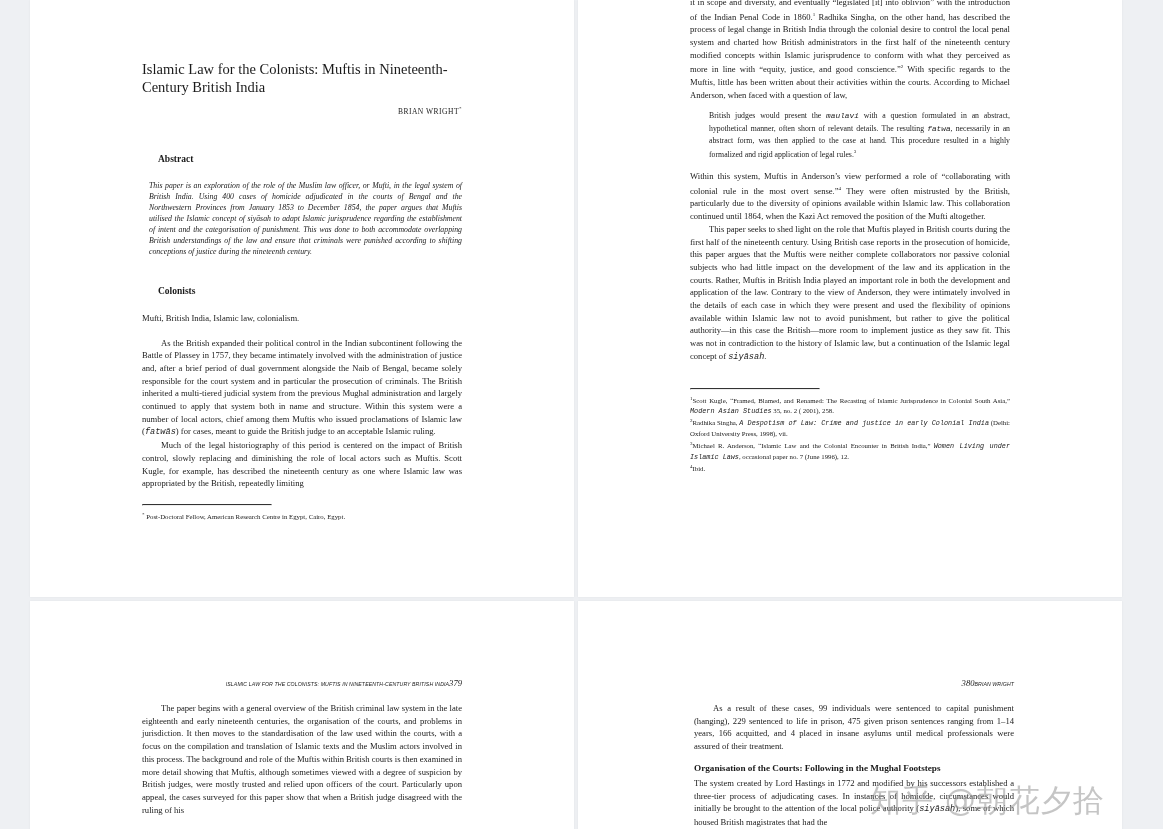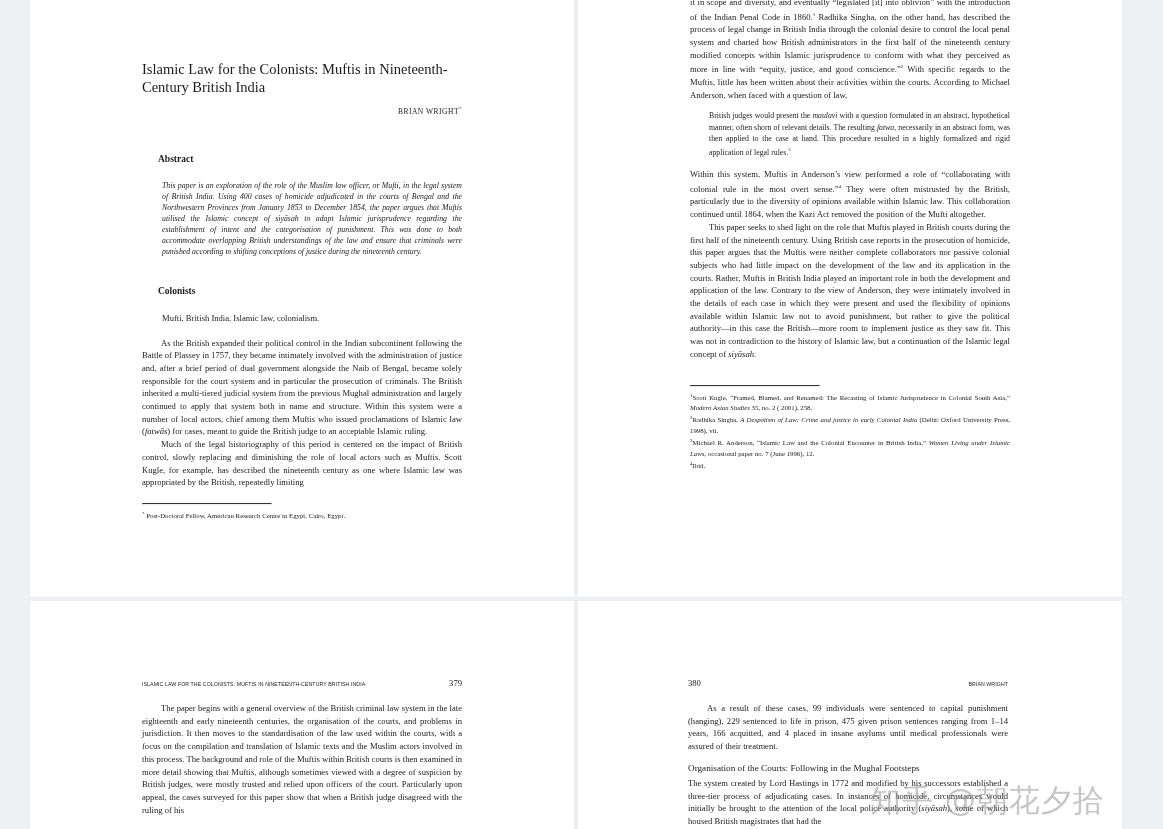--- a/index.html
+++ b/index.html
@@ -16,38 +16,38 @@
     }
     #p1 { left: 30px; top: 0; width: 544px; height: 597px; }
     #p2 { left: 578px; top: 0; width: 544px; height: 597px; }
     #p3 { left: 30px; top: 601px; width: 544px; height: 240px; }
     #p4 { left: 578px; top: 601px; width: 544px; height: 240px; }
 
     .col { position: absolute; width: 320px; }
     #p1 .col { left: 112px; }
     #p2 .col { left: 112px; }
     #p3 .col { left: 112px; }
-    #p4 .col { left: 110px; }
+    #p4 .col { left: 116px; }
 
     .title { font-size: 14.5px; line-height: 18px; margin: 0; font-weight: normal; }
     .author { font-size: 7.5px; letter-spacing: 0.5px; text-align: right; margin-top: 10px; }
     .sup { font-size: 5px; vertical-align: super; }
     .h-bold { font-weight: bold; font-size: 9.5px; margin: 16px; }
-    .abstract { font-style: italic; font-size: 7.8px; line-height: 11px; text-align: justify; margin: 6px 0 0 20px; }
-    .kw { font-size: 8.6px; line-height: 12px; margin-top: 4px; margin-left: 20px; }
+    .abstract { font-style: italic; font-size: 7.8px; line-height: 11px; text-align: justify; margin: 6px 0 0 7px; }
+    .kw { font-size: 8.6px; line-height: 12px; margin-top: 4px; }
     .body { font-size: 8.6px; line-height: 12.7px; text-align: justify; margin: 0; }
     .body.indent { text-indent: 19px; }
     .quote { font-size: 7.8px; line-height: 11.3px; text-align: justify; margin: 0 0 0 19px; }
     .fn-rule { width: 128px; border-top: 1px solid #333; margin: 0; }
     .fn { font-size: 6.8px; line-height: 10.3px; text-align: justify; margin: 0; }
-    .run-head { display: flex; justify-content: space-between; align-items: baseline; }
+    .run-head { display: flex; justify-content: flex-end; align-items: baseline; font-style: italic; }
     .run-title { font-family: "Liberation Sans", "DejaVu Sans", sans-serif; font-size: 5.2px; letter-spacing: 0.1px; }
     .page-num { font-size: 8.6px; }
-    .section-h { font-weight: normal; font-size: 9.2px; margin: 0; }
-    i { font-style: italic; }
+    .section-h { font-weight: bold; font-size: 9.2px; margin: 0; }
+    i { font-style: italic; font-family: Liberation Mono, monospace; }
     .watermark {
       position: absolute; left: 870px; top: 780px;
       font-family: "DejaVu Sans", sans-serif; font-size: 31px;
       color: rgba(150,150,150,0.55); white-space: nowrap; letter-spacing: 1px;
       pointer-events: none;
     }
   </style>
 </head>
 <body>
 

